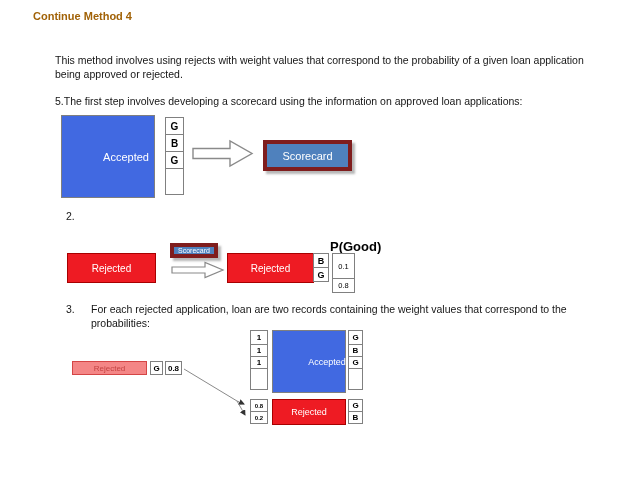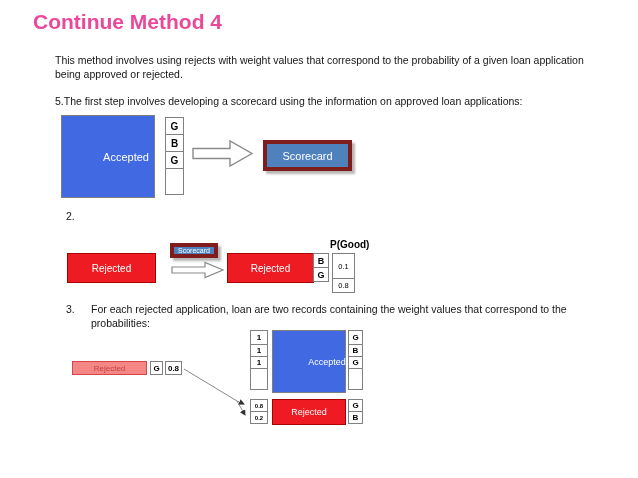--- a/index.html
+++ b/index.html
@@ -1,42 +1,42 @@
 <!DOCTYPE html>
 <html><head>
 <meta charset="utf-8">
 <style>
   html,body{margin:0;padding:0;background:#ffffff;}
   #canvas{
     position:relative;width:638px;height:478px;background:#ffffff;
     font-family:"Liberation Sans",sans-serif;color:#111;overflow:hidden;
   }
   .abs{position:absolute;}
-  .title{font-size:21px;font-weight:bold;color:#ec4899;}
+  .title{font-size:11px;font-weight:bold;color:#a16207;}
   .body-text{font-size:10.5px;line-height:14px;color:#151515;margin-left:8px;}
   .step-row{display:flex;}
   .step-num{flex:none;width:25px;}
   .box{display:flex;align-items:center;justify-content:center;color:#fff;box-sizing:border-box;}
   .blue{background:#4169e1;border:1px solid #7f7f7f;padding-left:36px;}
   .red{background:#ee1b23;border:1px solid #a80000;}
   .pink{background:#f48686;border:1px solid #d44545;color:#c34343;}
   .scorecard{
     background:#4f81bd;border:4px solid #7f1d1d;color:#fff;
     display:flex;align-items:center;justify-content:center;box-sizing:border-box;
     box-shadow:2.5px 3px 2px rgba(145,145,145,0.65);
   }
   .cellcol{display:flex;flex-direction:column;}
   .cell{
     background:#fff;border:1px solid #808080;box-sizing:border-box;
     display:flex;align-items:center;justify-content:center;
     font-weight:bold;color:#000;
   }
   .cellcol .cell + .cell{margin-top:-1px;}
   .val{font-weight:normal;}
-  .pgood{font-size:10px;font-weight:bold;color:#000;}
+  .pgood{font-size:13px;font-weight:bold;color:#000;}
 </style>
 </head>
 <body>
 
 <div id="canvas">
 
   <div class="abs title" style="left:33px;top:10px;">Continue Method 4</div>
 
   <div class="abs body-text" style="left:47px;top:53px;width:548px;">This method involves using rejects with weight values that correspond to the probability of a given loan application being approved or rejected.</div>
 

